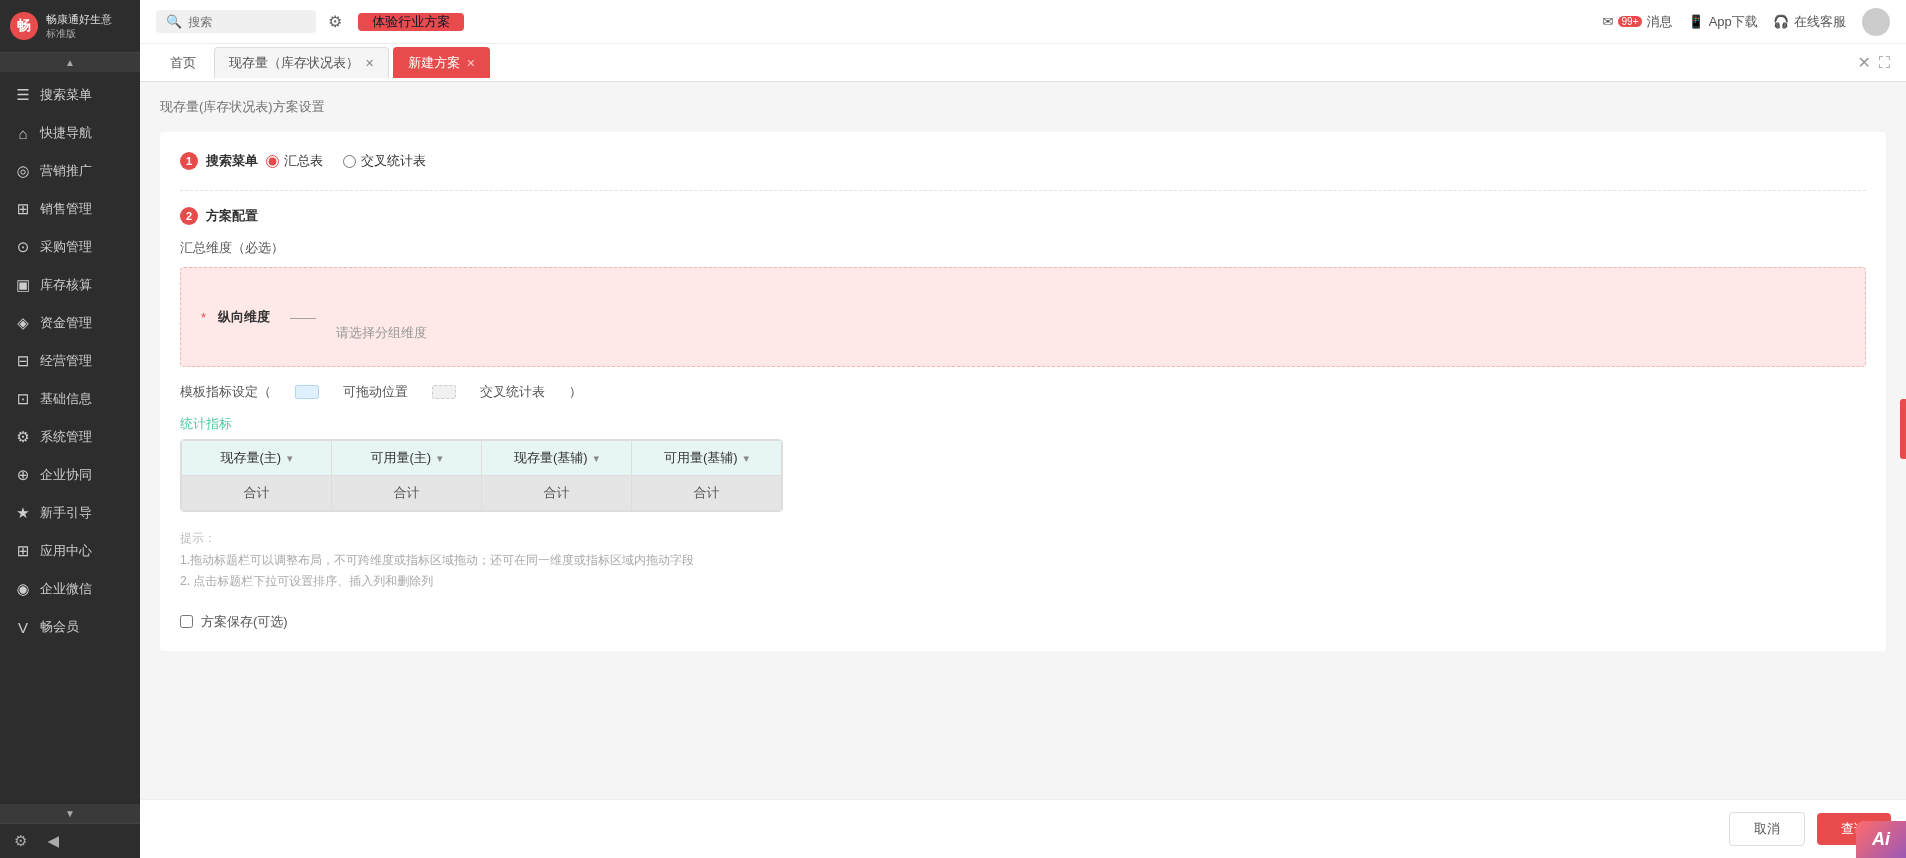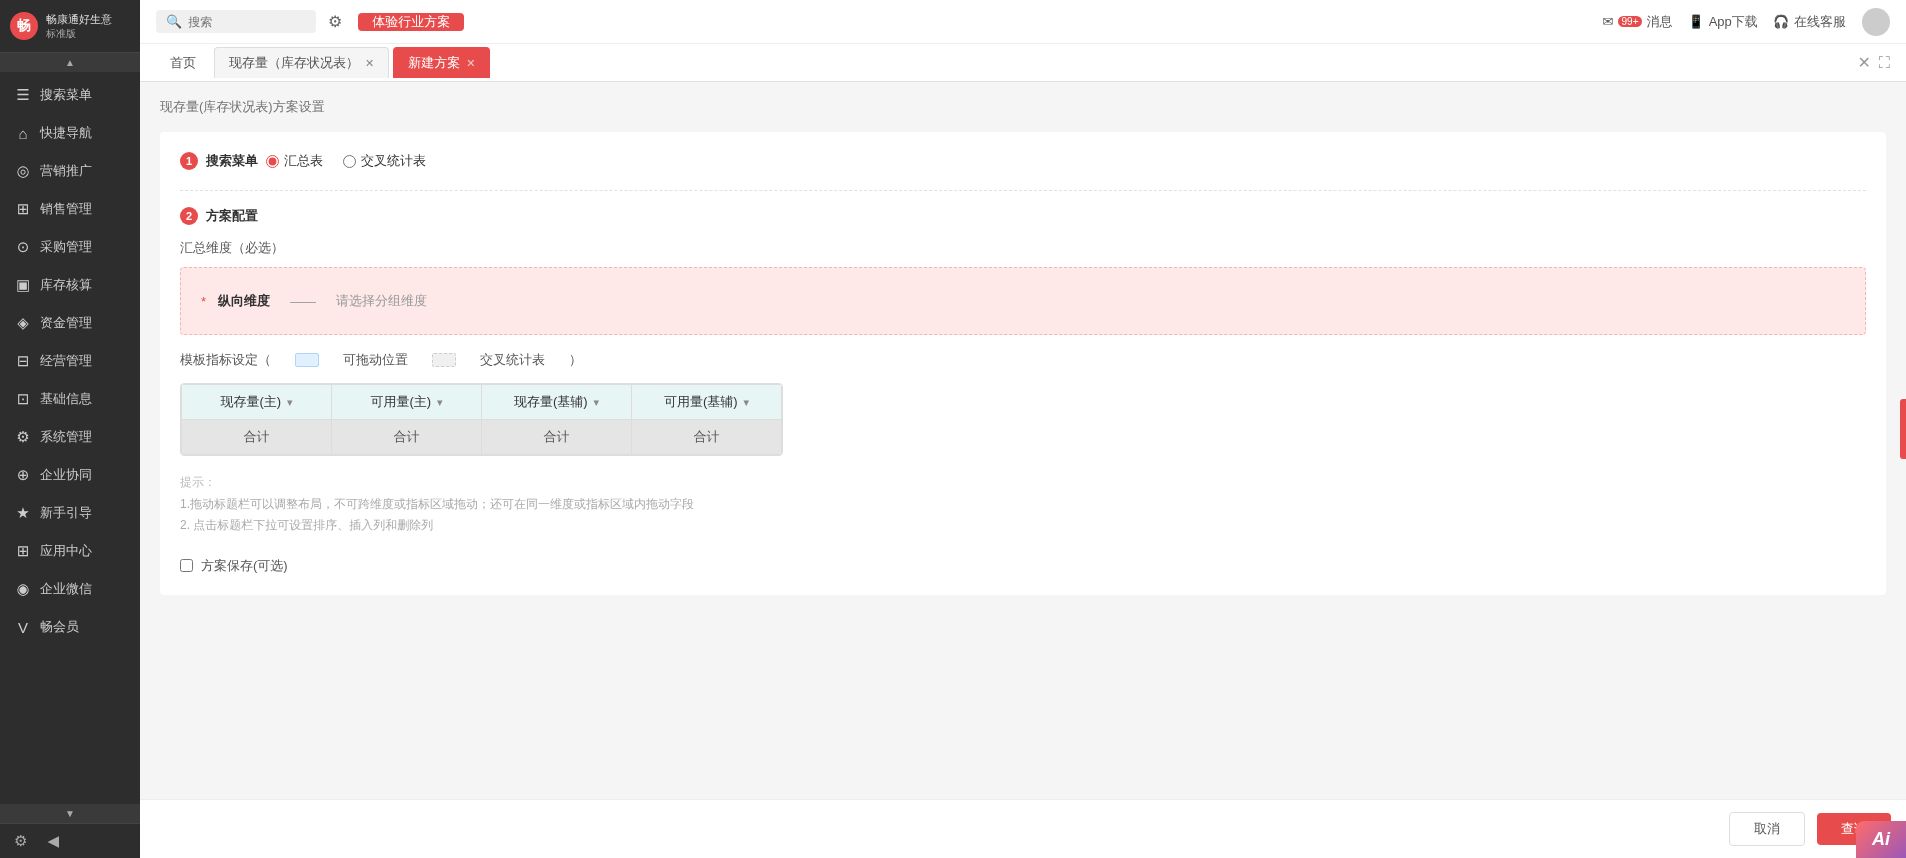--- a/index.html
+++ b/index.html
@@ -97,21 +97,21 @@
       border: none;
       background: transparent;
       outline: none;
       font-size: 12px;
       width: 100px;
       color: #666;
     }
     .topbar-gear { color: #666; font-size: 16px; cursor: pointer; }
     .topbar-trial-btn {
       background: #e84b4b;
-      color: #ffffff;
+      color: #0f172a;
       border: none;
       border-radius: 4px;
       padding: 0 14px;
       font-size: 13px;
       cursor: pointer;
       margin-left: 4px;
     }
     .topbar-right {
       margin-left: auto;
       display: flex;
@@ -265,20 +265,21 @@
       font-size: 13px;
       font-weight: bold;
     }
     .dimension-dash {
       color: #999;
       margin: 0 8px;
     }
     .dimension-placeholder {
       color: #999;
       font-size: 13px;
+      margin-top: 32px;
     }
 
     
     .indicator-settings {
       display: flex;
       align-items: center;
       gap: 24px;
       margin-bottom: 14px;
       font-size: 13px;
       color: #555;
@@ -596,20 +597,21 @@
 
         <div class="indicator-settings">
           <span>模板指标设定（</span>
           <span class="tag-draggable"></span>
           <span>可拖动位置</span>
           <span class="tag-not-draggable"></span>
           <span>交叉统计表</span>
           <span>）</span>
         </div>
 
+        <div class="stats-table-label">统计指标</div>
         <div class="stats-table-container">
           <table class="stats-table">
             <thead>
               <tr>
                 <th>
                   <div class="col-header">
                     <span>现存量(主)</span>
                     <span class="chevron">▾</span>
                   </div>
                 </th>

